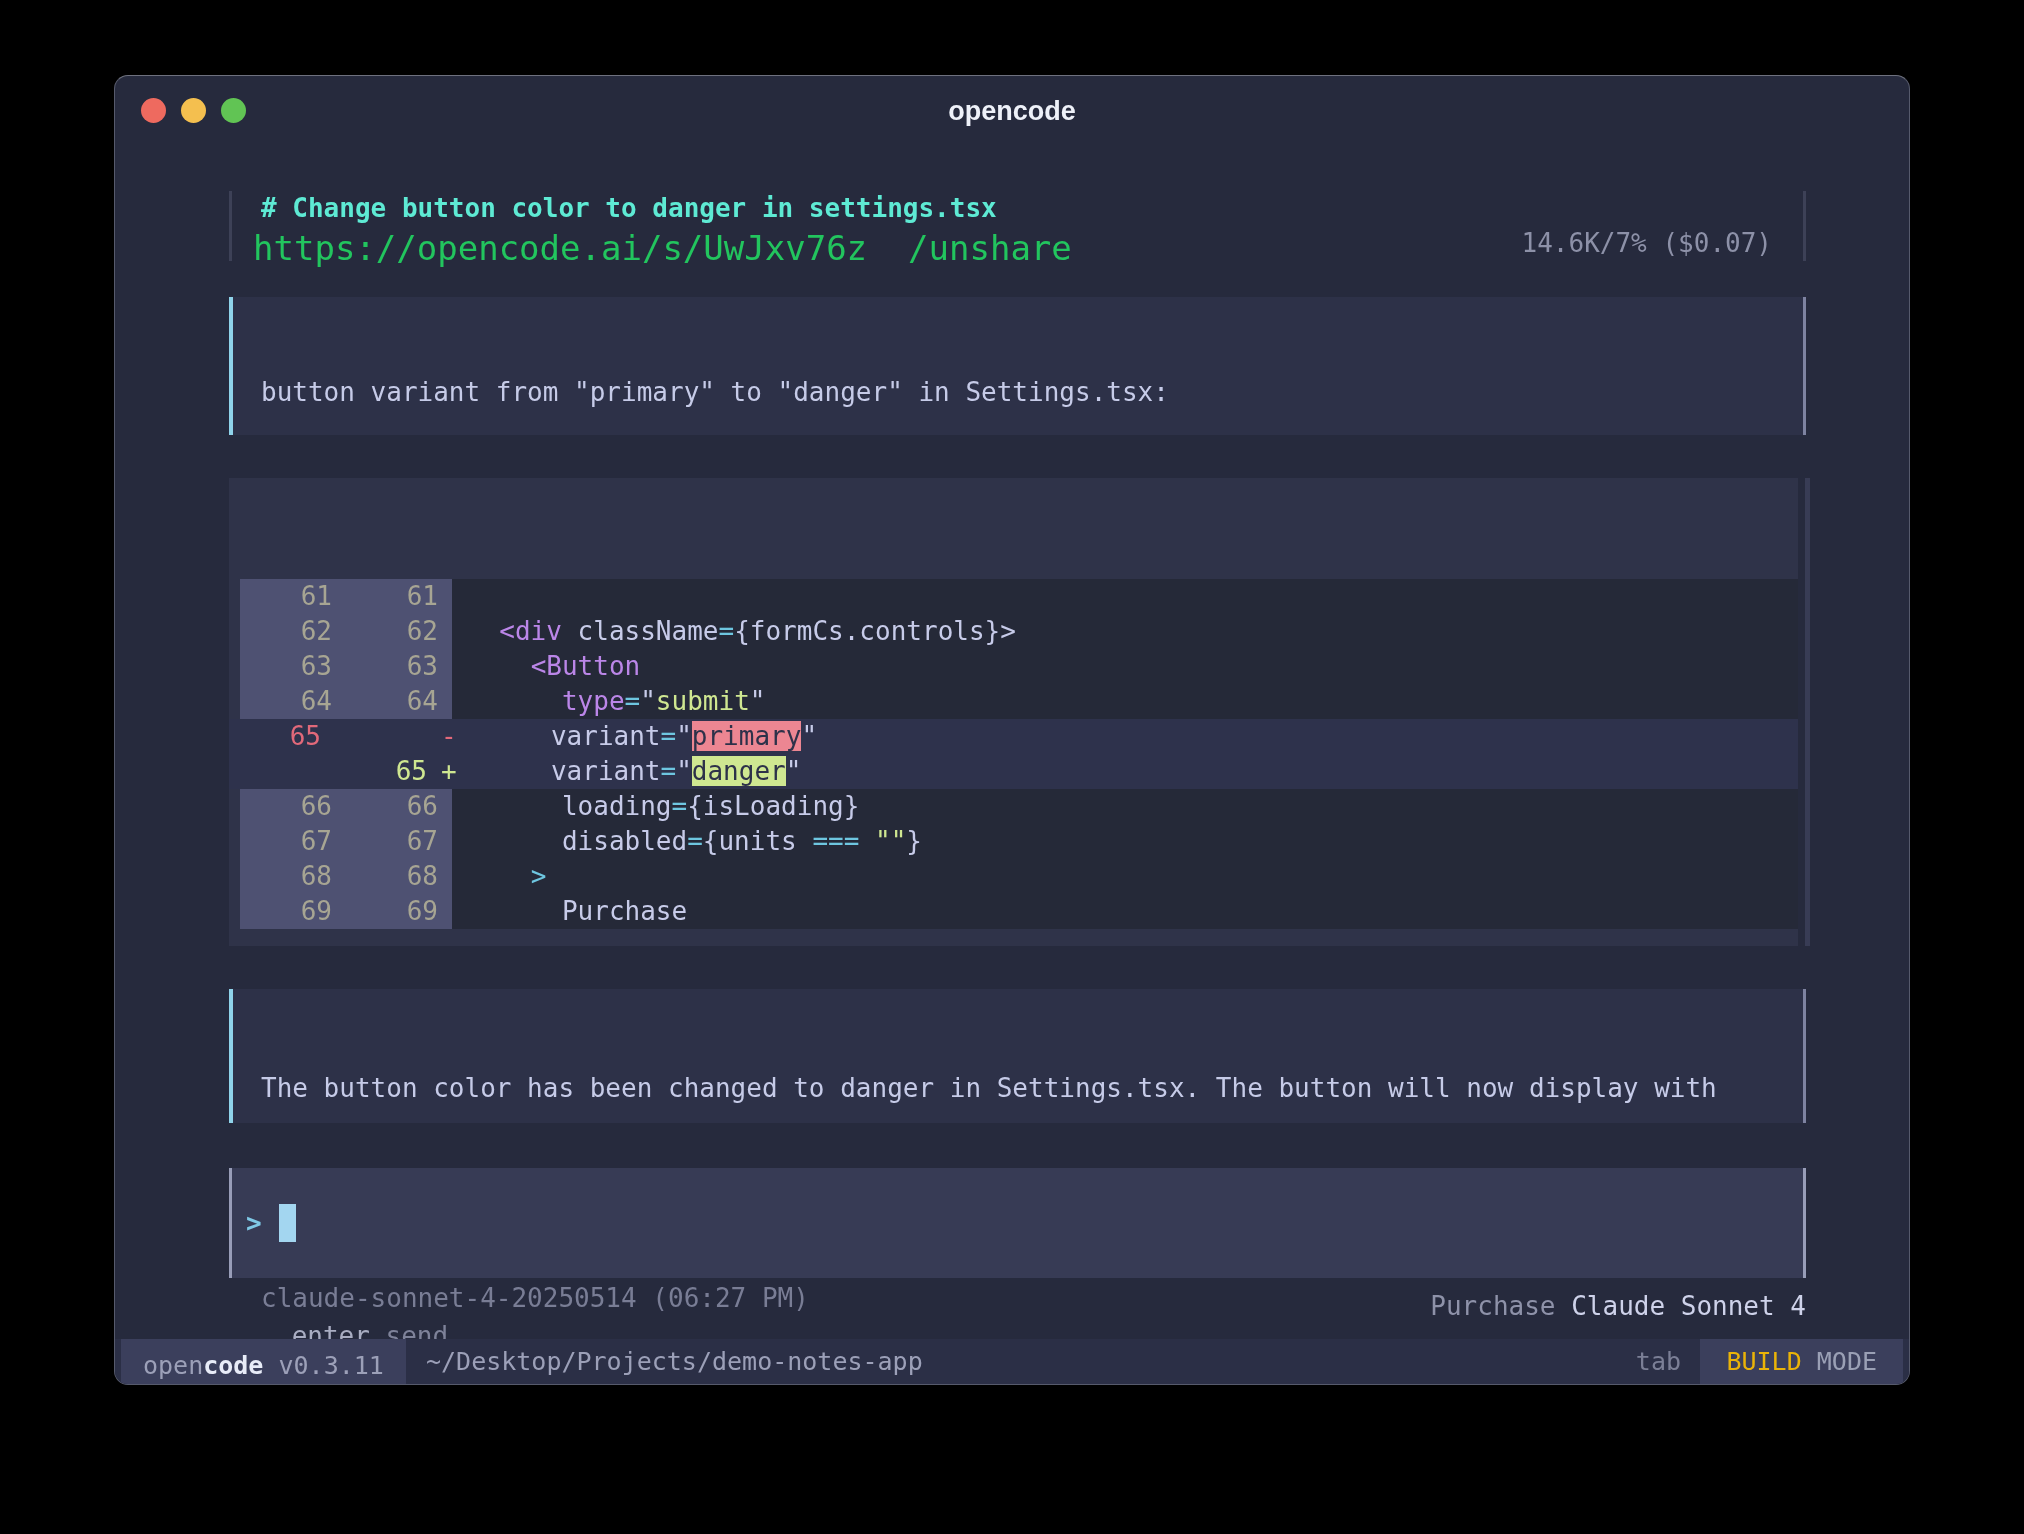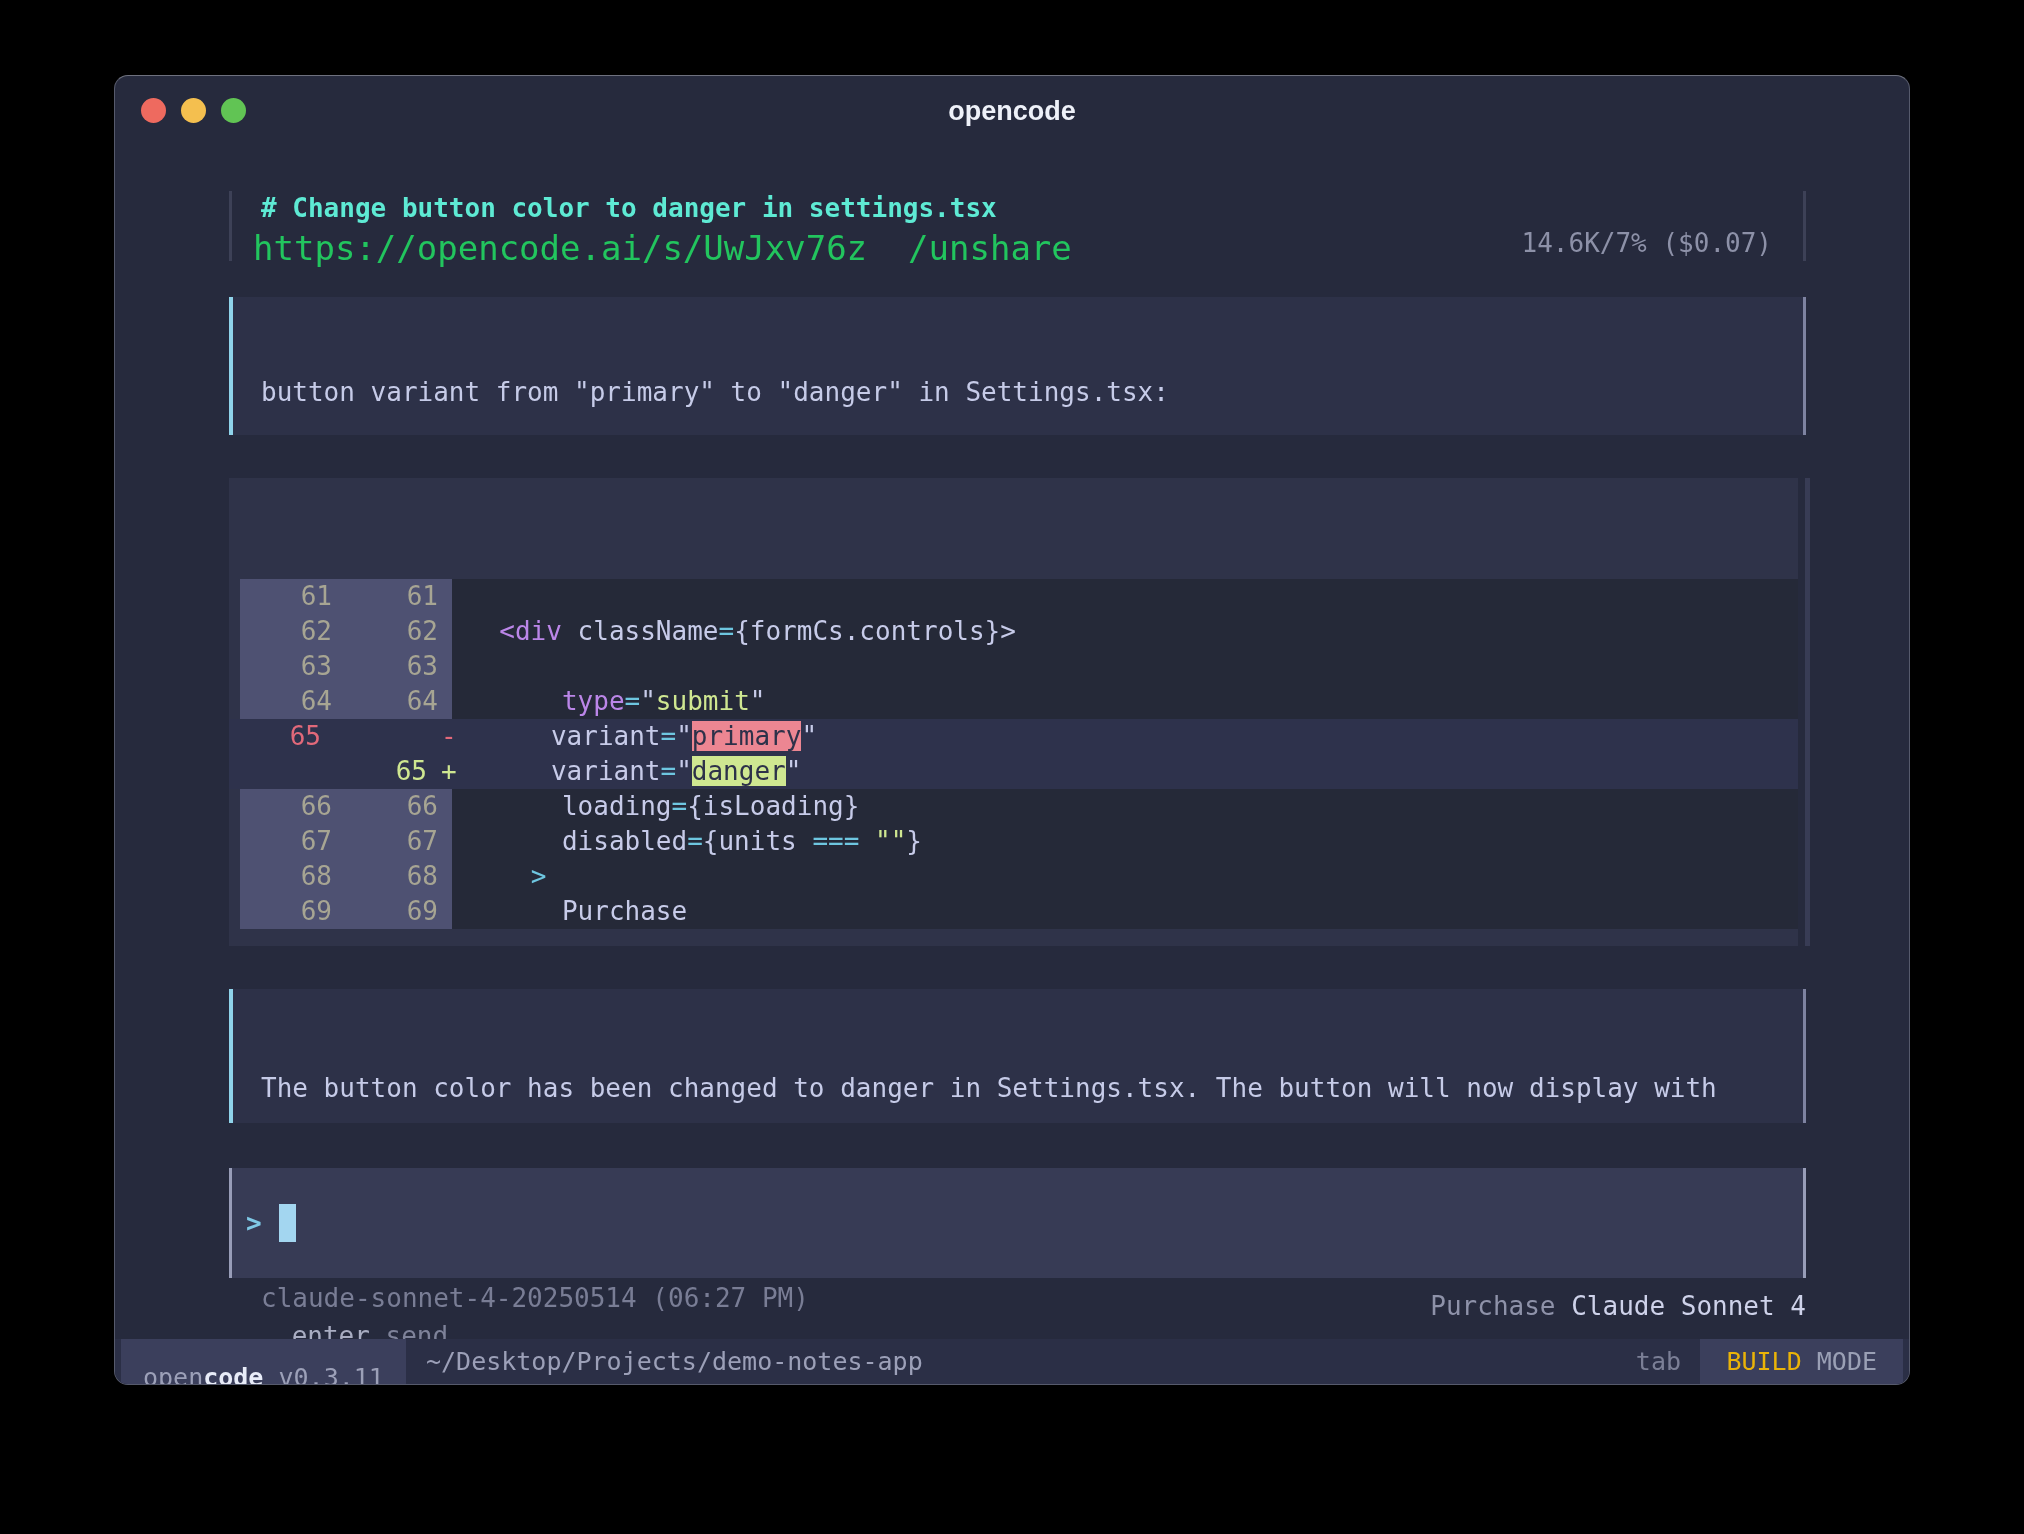--- a/index.html
+++ b/index.html
@@ -65,21 +65,21 @@
   .hints { position:absolute; left:114px; top:1215px; width:1577px; font-size:26px; white-space:pre; }
   .hint-key { color:#a9adc2; }
   .hint-action { color:#7e8299; }
   .model-wrap { position:absolute; right:0; top:0; }
   .provider { color:#8e92a9; }
   .model { color:#ced2ea; }
 
   
   .statusbar { position:absolute; left:0; right:0; bottom:0; height:45px; background:#2b2f46; font-size:25px; }
   .sb-left-seg { position:absolute; left:6px; top:0; height:45px; line-height:45px;
-                 background:#3b3f5c; padding:16px 22px; white-space:pre; }
+                 background:#3b3f5c; padding:4px 22px; white-space:pre; }
   .sb-app-regular { color:#9ca0b8; }
   .sb-app-bold { color:#e8ecf8; font-weight:bold; }
   .sb-version { color:#9ca0b8; }
   .sb-path { position:absolute; left:311px; top:0; line-height:45px; color:#9ca0b8; white-space:pre; }
   .sb-tab { position:absolute; right:228px; top:0; line-height:45px; color:#7b7f96; }
   .sb-mode-seg { position:absolute; right:6px; top:0; height:45px; line-height:45px;
                  background:#3b3f5c; padding:0 26px; white-space:pre; }
   .sb-mode-bold { color:#eab308; font-weight:normal; }
   .sb-mode-regular { color:#9aa0b5;margin-top:28px; }
 </style>
@@ -103,21 +103,21 @@
 
   <div class="msg msg-1">
     <div>button variant from "primary" to "danger" in Settings.tsx:</div>
     <div class="meta">claude-sonnet-4-20250514 (06:27 PM)</div>
   </div>
 
   <div class="edit-panel">
     <div class="diff">
         <div class="drow drow-context"><span class="gnum gnum-old">61</span><span class="gnum gnum-new">61</span><span class="marker"></span><span class="code"></span></div>
         <div class="drow drow-context"><span class="gnum gnum-old">62</span><span class="gnum gnum-new">62</span><span class="marker"></span><span class="code"><span class="tok-plain">  </span><span class="tok-tag">&lt;div</span><span class="tok-plain"> className</span><span class="tok-op">=</span><span class="tok-plain">{formCs.controls}&gt;</span></span></div>
-        <div class="drow drow-context"><span class="gnum gnum-old">63</span><span class="gnum gnum-new">63</span><span class="marker"></span></div>
+        <div class="drow drow-context"><span class="gnum gnum-old">63</span><span class="gnum gnum-new">63</span><span class="marker"></span><span class="code"><span class="tok-plain">    </span><span class="tok-tag">&lt;Button</span></span></div>
         <div class="drow drow-context"><span class="gnum gnum-old">64</span><span class="gnum gnum-new">64</span><span class="marker"></span><span class="code"><span class="tok-plain">      </span><span class="tok-tag">type</span><span class="tok-op">=</span><span class="tok-plain">"</span><span class="tok-str">submit</span><span class="tok-plain">"</span></span></div>
         <div class="drow drow-del"><span class="gnum gnum-old">65</span><span class="gnum gnum-new"></span><span class="marker">-</span><span class="code"><span class="tok-plain">      </span><span class="tok-plain">variant</span><span class="tok-op">=</span><span class="tok-plain">"</span><span class="tok-del">primary</span><span class="tok-plain">"</span></span></div>
         <div class="drow drow-add"><span class="gnum gnum-old"></span><span class="gnum gnum-new">65</span><span class="marker">+</span><span class="code"><span class="tok-plain">      </span><span class="tok-plain">variant</span><span class="tok-op">=</span><span class="tok-plain">"</span><span class="tok-add">danger</span><span class="tok-plain">"</span></span></div>
         <div class="drow drow-context"><span class="gnum gnum-old">66</span><span class="gnum gnum-new">66</span><span class="marker"></span><span class="code"><span class="tok-plain">      </span><span class="tok-plain">loading</span><span class="tok-op">=</span><span class="tok-plain">{isLoading}</span></span></div>
         <div class="drow drow-context"><span class="gnum gnum-old">67</span><span class="gnum gnum-new">67</span><span class="marker"></span><span class="code"><span class="tok-plain">      </span><span class="tok-plain">disabled</span><span class="tok-op">=</span><span class="tok-plain">{units </span><span class="tok-op">===</span><span class="tok-plain"> </span><span class="tok-str">""</span><span class="tok-plain">}</span></span></div>
         <div class="drow drow-context"><span class="gnum gnum-old">68</span><span class="gnum gnum-new">68</span><span class="marker"></span><span class="code"><span class="tok-plain">    </span><span class="tok-op">&gt;</span></span></div>
         <div class="drow drow-context"><span class="gnum gnum-old">69</span><span class="gnum gnum-new">69</span><span class="marker"></span><span class="code"><span class="tok-plain">      </span><span class="tok-plain">Purchase</span></span></div>
       </div>
   </div>
   <div class="edit-rail"></div>

